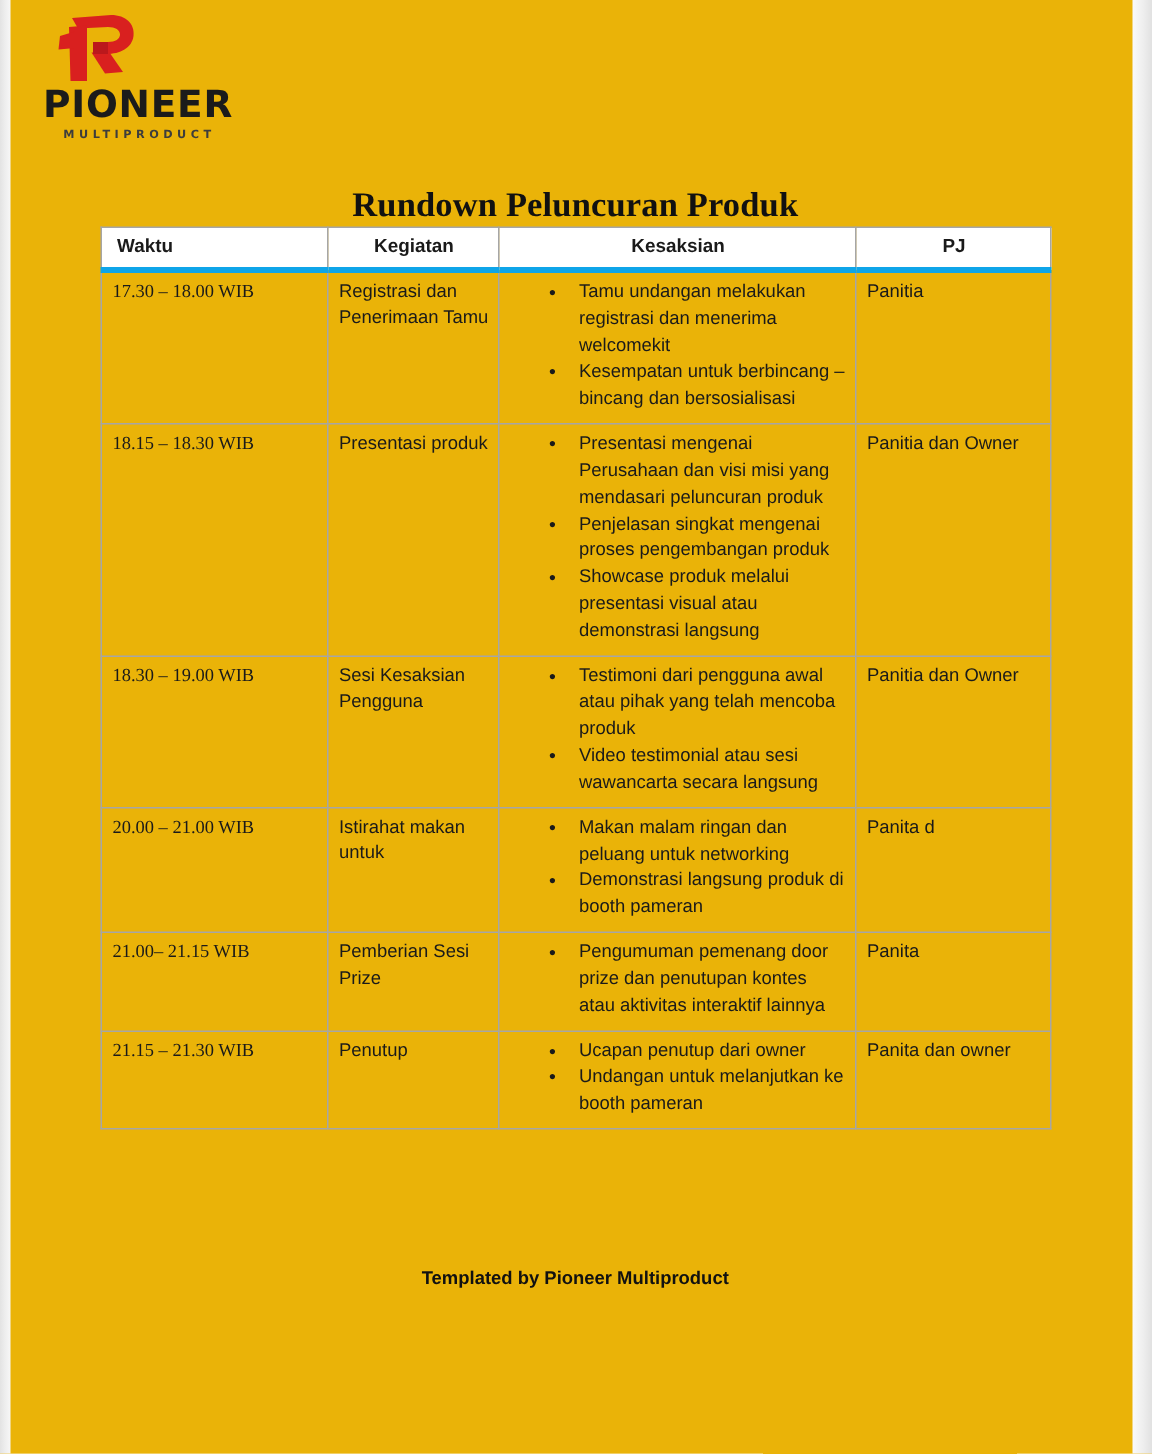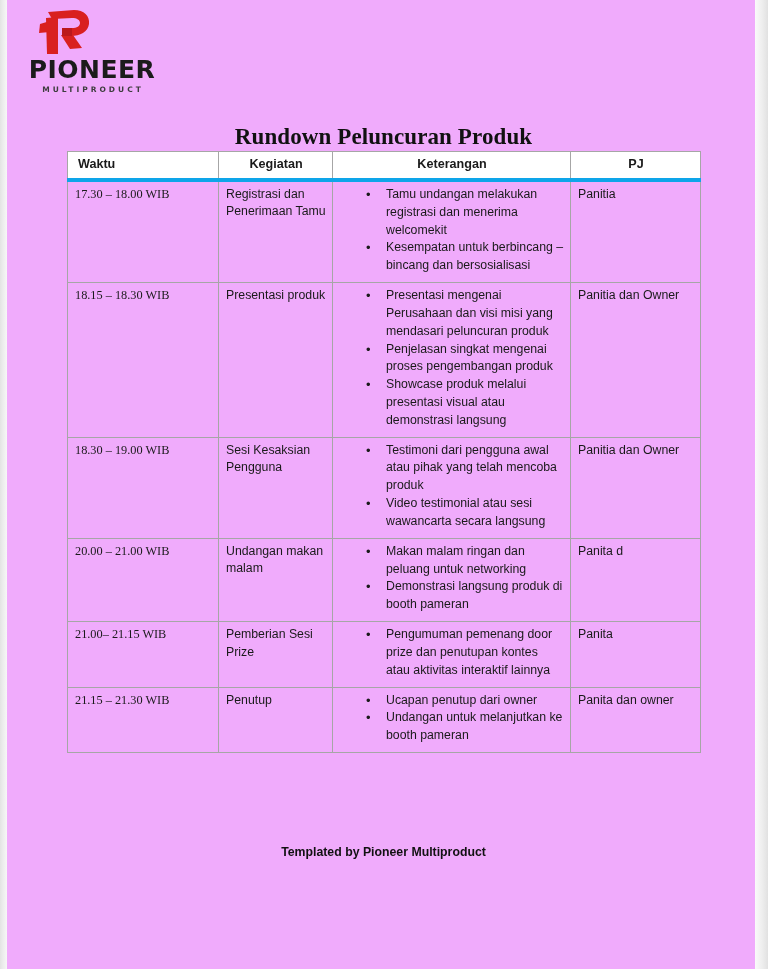--- a/index.html
+++ b/index.html
@@ -12,21 +12,21 @@
     height: 969px;
     position: relative;
     font-family: "Liberation Sans", sans-serif;
     overflow: hidden;
   }
   .page {
     position: absolute;
     left: 0; top: 0;
     width: 768px;
     height: 969px;
-    background: #f0abfc;
+    background: #eab308;
     box-sizing: border-box;
   }
   .page-edge-left {
     position: absolute;
     left: 0; top: 0;
     width: 7px; height: 969px;
     background: linear-gradient(to right, #e3e3e3 0%, #ececec 40%, #f7f7f7 100%);
   }
   .page-edge-right {
     position: absolute;
@@ -192,21 +192,21 @@
       <colgroup>
         <col class="c-waktu">
           <col class="c-kegiatan">
           <col class="c-keterangan">
           <col class="c-pj">
       </colgroup>
       <thead>
         <tr>
           <th class="th-waktu">Waktu</th>
           <th>Kegiatan</th>
-          <th>Keterangan</th>
+          <th>Kesaksian</th>
           <th>PJ</th>
         </tr>
       </thead>
       <tbody>
           <tr>
             <td class="cell-waktu">17.30 – 18.00 WIB</td>
             <td class="cell-kegiatan">Registrasi dan Penerimaan Tamu</td>
             <td class="cell-keterangan">
               <ul class="ket-list">
                 <li><span class="bullet">•</span><span>Tamu undangan melakukan registrasi dan menerima welcomekit</span></li>
@@ -233,21 +233,21 @@
             <td class="cell-keterangan">
               <ul class="ket-list">
                 <li><span class="bullet">•</span><span>Testimoni dari pengguna awal atau pihak yang telah mencoba produk</span></li>
                 <li><span class="bullet">•</span><span>Video testimonial atau sesi wawancarta secara langsung</span></li>
               </ul>
             </td>
             <td class="cell-pj">Panitia dan Owner</td>
           </tr>
           <tr>
             <td class="cell-waktu">20.00 – 21.00 WIB</td>
-            <td class="cell-kegiatan">Undangan makan malam</td>
+            <td class="cell-kegiatan">Istirahat makan untuk</td>
             <td class="cell-keterangan">
               <ul class="ket-list">
                 <li><span class="bullet">•</span><span>Makan malam ringan dan peluang untuk networking</span></li>
                 <li><span class="bullet">•</span><span>Demonstrasi langsung produk di booth pameran</span></li>
               </ul>
             </td>
             <td class="cell-pj">Panita d</td>
           </tr>
           <tr>
             <td class="cell-waktu">21.00– 21.15 WIB</td>

